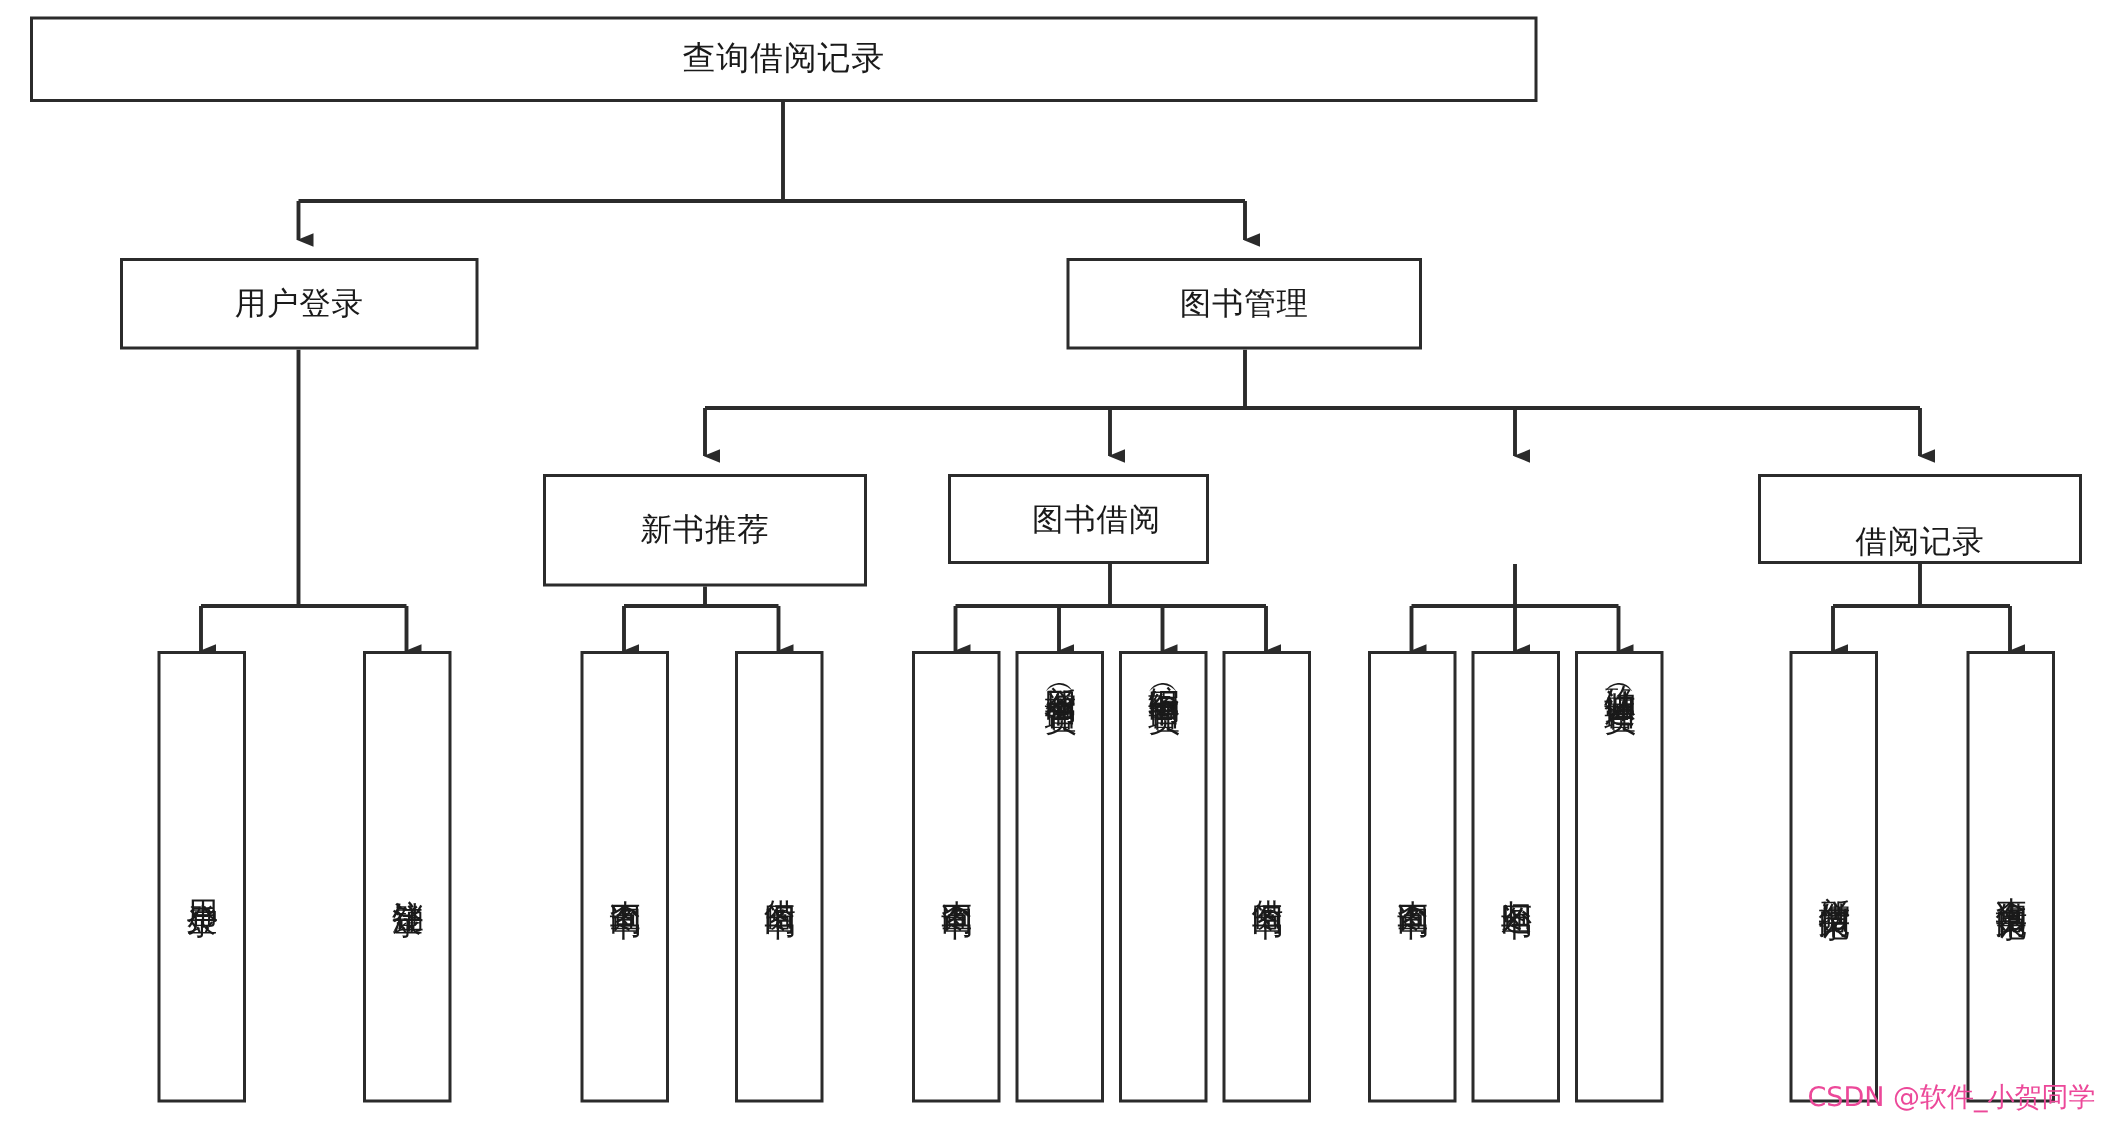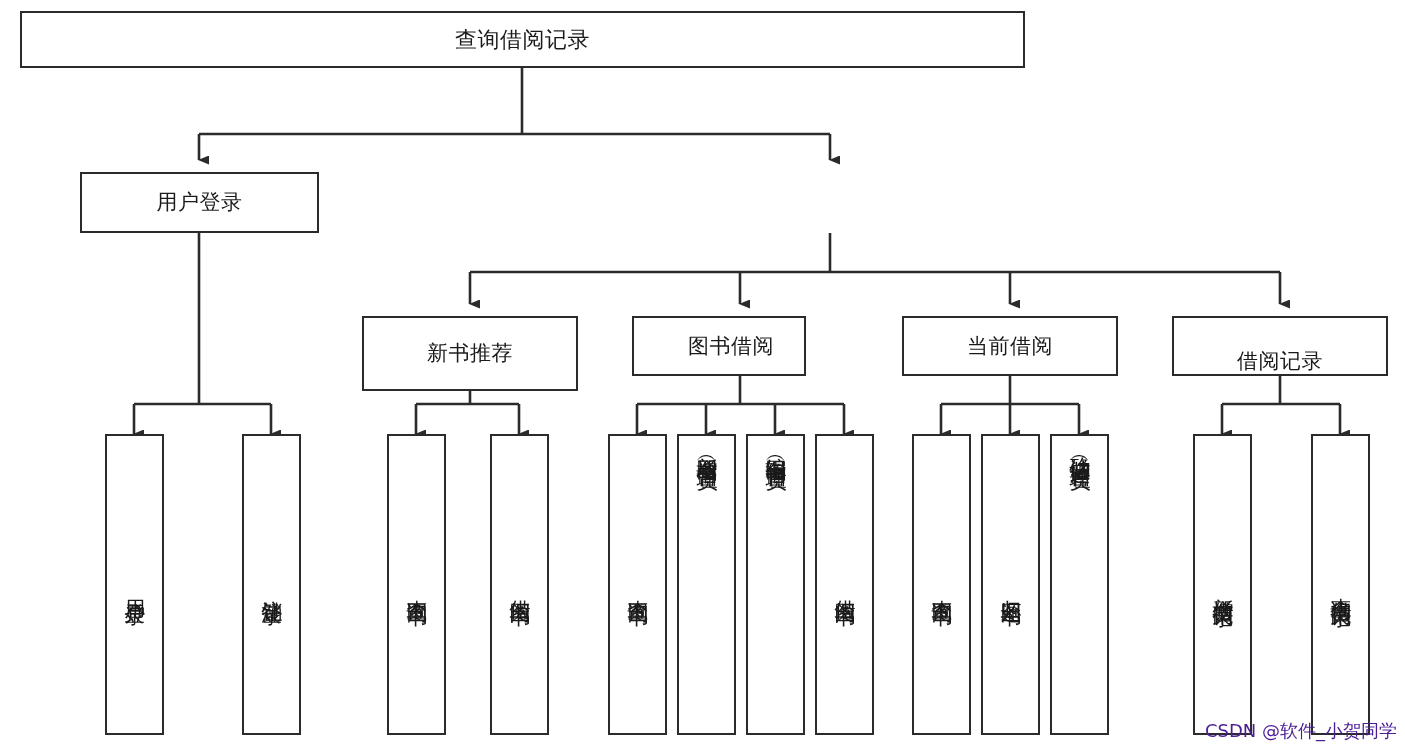--- a/index.html
+++ b/index.html
@@ -63,21 +63,21 @@
     margin: 0 auto;
   }
   .node.vertical.center-text {
     align-items: center;
   }
   #watermark {
     position: absolute;
     right: 8px;
     bottom: 4px;
     font-size: 18px;
-    color: #4c1d95;
+    color: #ec4899;
     z-index: 5;
     white-space: nowrap;
     font-family: "DejaVu Sans", "Liberation Sans", sans-serif;
     margin-top: 16px;
   }
 </style>
 </head>
 <body>
 
 <div id="diagram-canvas">
@@ -133,32 +133,32 @@
   </svg>
 
   <div class="node root horizontal" style="left:20px; top:11px; width:1005px; height:57px;">
     <span class="node-label">查询借阅记录</span>
   </div>
 
   <div class="node horizontal" style="left:80px; top:172px; width:239px; height:61px;">
     <span class="node-label">用户登录</span>
   </div>
 
+  <div class="node horizontal" style="left:711px; top:172px; width:237px; height:61px;">
+    <span class="node-label">图书管理</span>
+  </div>
 
   <div class="node horizontal" style="left:362px; top:316px; width:216px; height:75px;">
     <span class="node-label">新书推荐</span>
   </div>
 
   <div class="node horizontal" style="left:632px; top:316px; width:174px; height:60px;padding-left:24px;">
     <span class="node-label">图书借阅</span>
   </div>
 
-  <div class="node horizontal" style="left:902px; top:316px; width:216px; height:60px;">
-    <span class="node-label">当前借阅</span>
-  </div>
 
   <div class="node horizontal" style="left:1172px; top:316px; width:216px; height:60px;align-items:flex-end;">
     <span class="node-label">借阅记录</span>
   </div>
 
   <div class="node vertical center-text" style="left:105px; top:434px; width:59px; height:301px;">
     <span class="node-label">用户登录</span>
   </div>
 
   <div class="node vertical center-text" style="left:242px; top:434px; width:59px; height:301px;">

